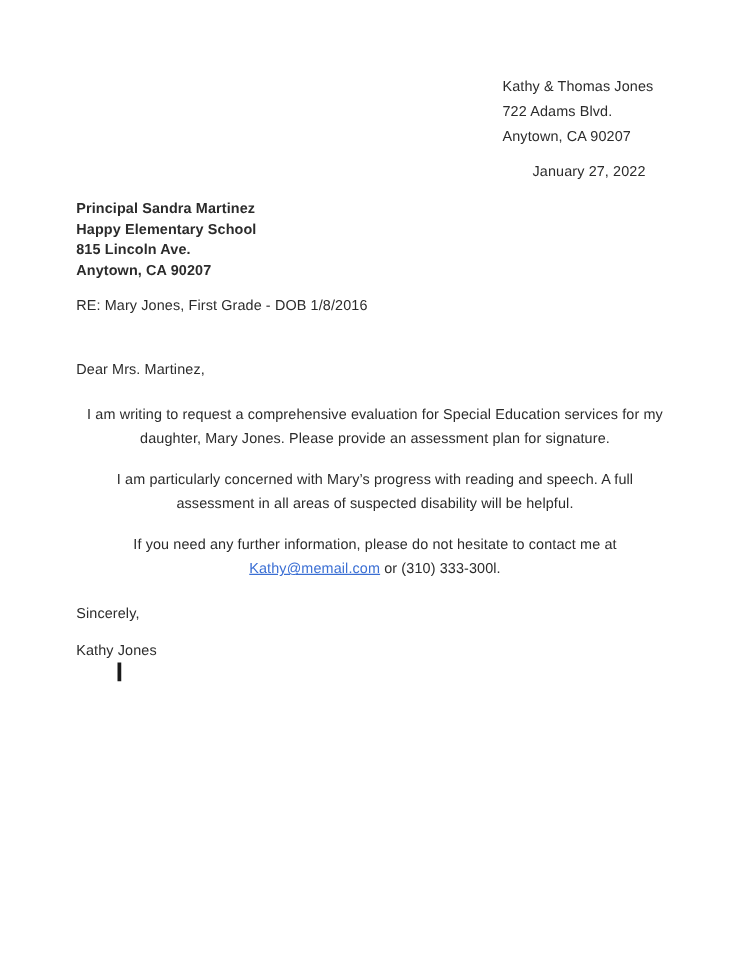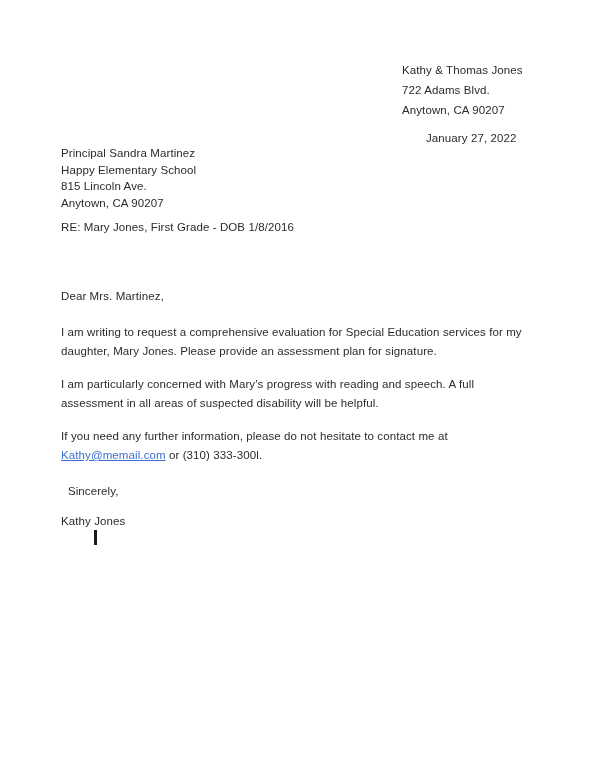--- a/index.html
+++ b/index.html
@@ -45,35 +45,36 @@
     line-height: 20px;
     letter-spacing: 0.1px;
     white-space: nowrap;
     margin-left: 24px;
   }
 
   
   .recipient-block {
     position: absolute;
     left: 61px;
-    top: 145px;
+    top: 159px;
     width: 330px;
+    font-weight: bold;
   }
   .recipient-line {
     font-size: 11.5px;
     line-height: 16.5px;
     letter-spacing: 0.1px;
     white-space: nowrap;
   }
 
   
   .re-line {
     position: absolute;
     left: 61px;
-    top: 219px;
+    top: 237px;
     font-size: 11.5px;
     line-height: 16.5px;
     letter-spacing: 0.1px;
     white-space: nowrap;
   }
 
   
   .body-block {
     position: absolute;
     left: 61px;
@@ -84,20 +85,21 @@
     font-size: 11.5px;
     line-height: 17px;
     letter-spacing: 0.1px;
     margin: 0 0 18px 0;
   }
   .para {
     font-size: 11.5px;
     line-height: 19px;
     letter-spacing: 0.1px;
     margin: 0 0 14px 0;
+    text-align: center;
   }
   .para-contact {
     margin-bottom: 0;
   }
   .email-link {
     color: #3b6fd4;
     text-decoration: underline;
     cursor: pointer;
   }
 
@@ -105,21 +107,20 @@
   .closing-block {
     position: absolute;
     left: 61px;
     top: 483px;
   }
   .closing-line {
     font-size: 11.5px;
     line-height: 17px;
     letter-spacing: 0.1px;
     margin: 0;
-    text-align: center;
   }
   .signature-row {
     margin-top: 13px;
     display: flex;
     align-items: center;
     flex-direction: column;
   }
   .signature-name {
     font-size: 11.5px;
     line-height: 17px;

